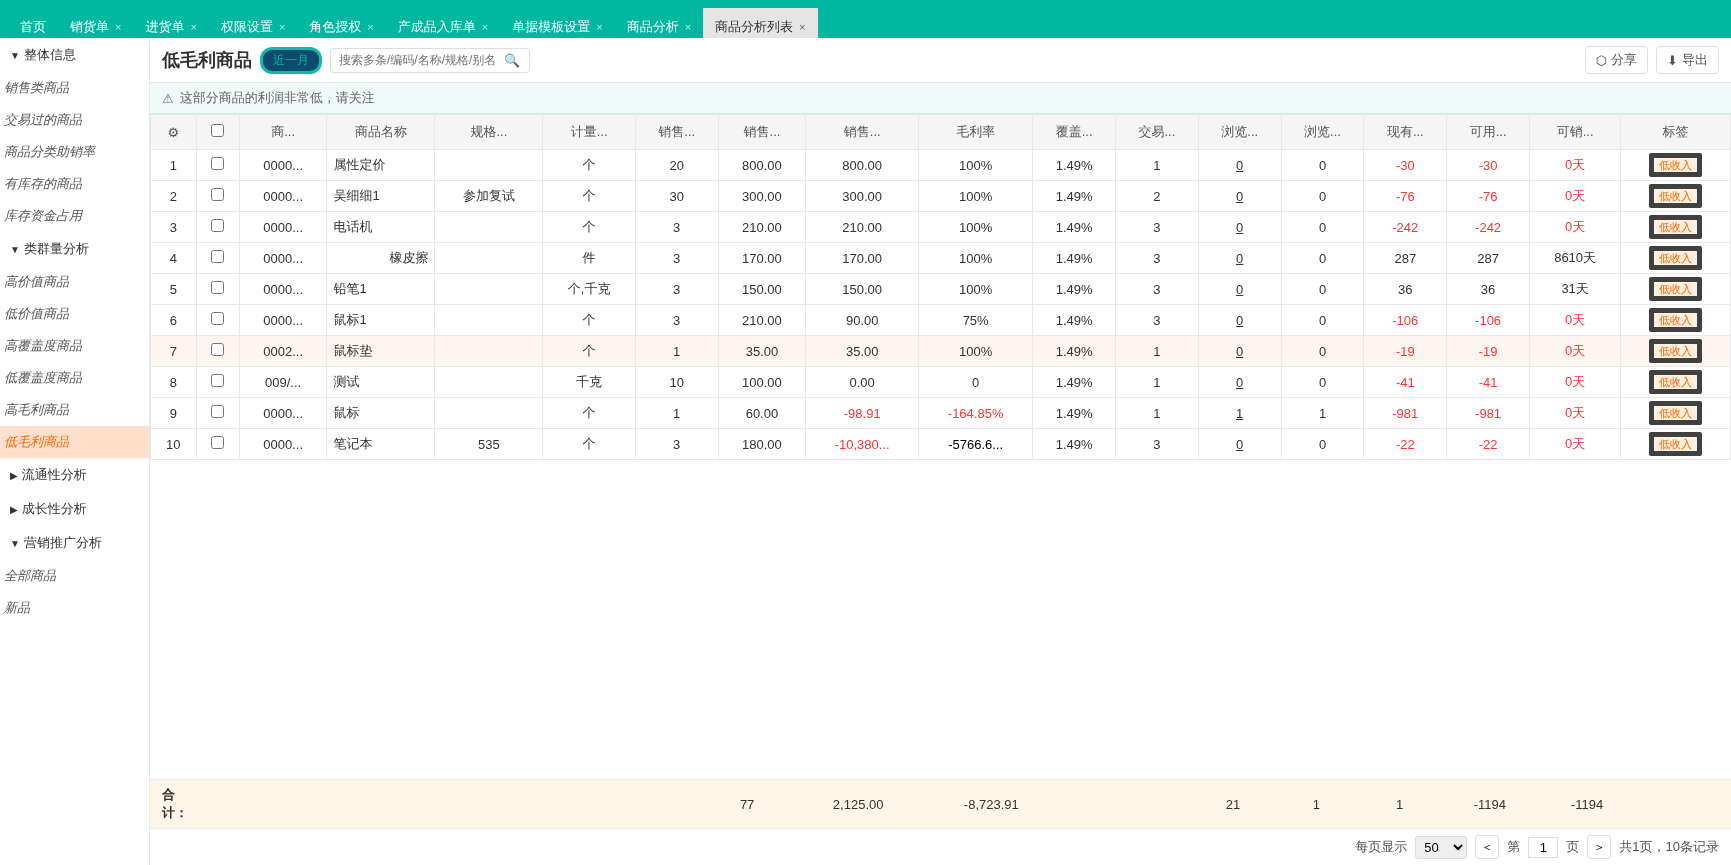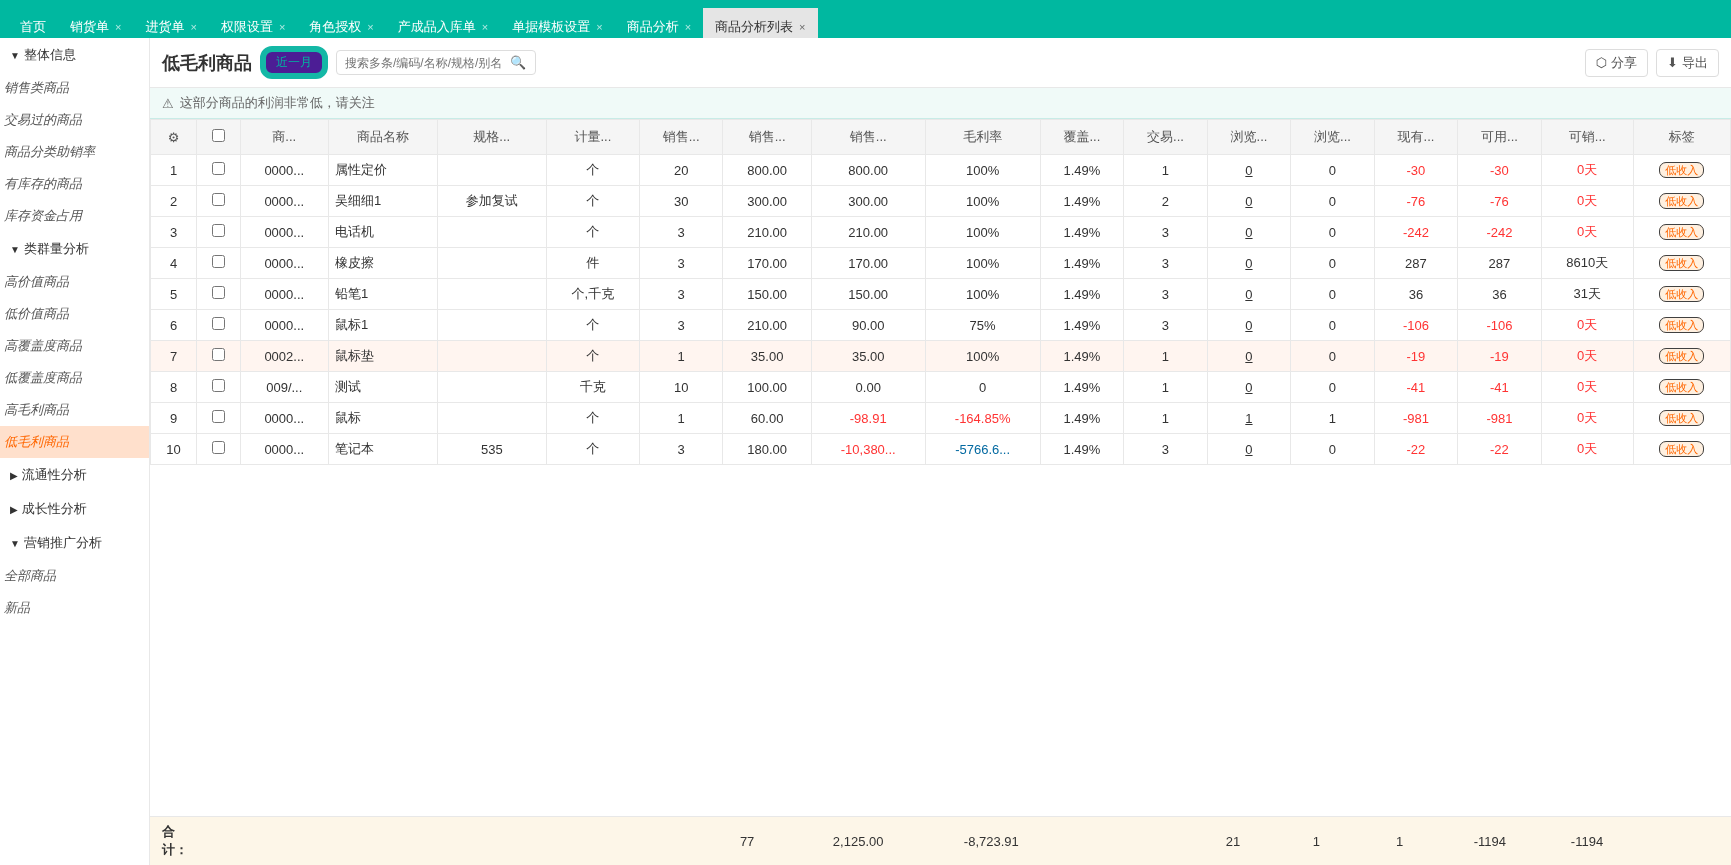--- a/index.html
+++ b/index.html
@@ -64,22 +64,22 @@
     .content-header {
       display: flex;
       align-items: center;
       padding: 8px 12px;
       background: #fff;
       border-bottom: 1px solid #e8e8e8;
       gap: 8px;
     }
     .page-title { font-size: 18px; font-weight: bold; color: #333; }
     .filter-btn {
-      background: #4c1d95;
-      border: 6px solid #14b8a6;
+      background: #0c4a6e;
+      border: 3px solid #14b8a6;
       color: #00b8a0;
       border-radius: 12px;
       padding: 2px 10px;
       cursor: pointer;
       font-size: 12px;
     }
     .search-box {
       border: 1px solid #ddd;
       border-radius: 4px;
       padding: 4px 8px;
@@ -140,22 +140,22 @@
       padding: 6px 6px;
       border: 1px solid #e8e8e8;
       text-align: center;
       color: #333;
       white-space: nowrap;
     }
     tbody tr.highlighted { background: #fff5f0; }
     .tag-badge {
       background: #fff0e0;
       color: #ff6600;
-      border: 1px solid #404040;
-      border-radius: 7px;
+      border: 5px solid #404040;
+      border-radius: 2px;
       padding: 1px 5px;
       font-size: 11px;
     }
     
     
     .footer-total {
       background: #fdf6e8;
       border-top: 1px solid #e8e8e8;
       display: flex;
       align-items: center;
@@ -351,21 +351,21 @@
       <td>0</td>
       <td style="color:#ff3333;">-242</td>
       <td style="color:#ff3333;">-242</td>
       <td style="color:#ff3333;">0天</td>
       <td><span class="tag-badge">低收入</span></td>
     </tr>
               <tr>
       <td>4</td>
       <td><input type="checkbox" style=""></td>
       <td>0000...</td>
-      <td style="text-align:left;">橡皮擦</td>
+      <td style="text-align:right;">橡皮擦</td>
       <td></td>
       <td>件</td>
       <td>3</td>
       <td>170.00</td>
       <td style="">170.00</td>
       <td style="">100%</td>
       <td>1.49%</td>
       <td>3</td>
       <td><span style="text-decoration:underline;cursor:pointer;">0</span></td>
       <td>0</td>
@@ -477,21 +477,21 @@
               <tr>
       <td>10</td>
       <td><input type="checkbox" style=""></td>
       <td>0000...</td>
       <td style="text-align:left;">笔记本</td>
       <td>535</td>
       <td>个</td>
       <td>3</td>
       <td>180.00</td>
       <td style="color:#ff3333;">-10,380...</td>
-      <td style="color:#0369a1;margin-left:9px;">-5766.6...</td>
+      <td style="color:#000000;margin-left:9px;">-5766.6...</td>
       <td>1.49%</td>
       <td>3</td>
       <td><span style="text-decoration:underline;cursor:pointer;">0</span></td>
       <td>0</td>
       <td style="color:#ff3333;">-22</td>
       <td style="color:#ff3333;">-22</td>
       <td style="color:#ff3333;">0天</td>
       <td><span class="tag-badge">低收入</span></td>
     </tr>
             </tbody>
@@ -518,15 +518,29 @@
             <td style="width:60px;border:none;text-align:center;">1</td>
             <td style="width:60px;border:none;text-align:center;">1</td>
             <td style="width:70px;border:none;text-align:center;">-1194</td>
             <td style="width:70px;border:none;text-align:center;">-1194</td>
             <td style="width:60px;border:none;"></td>
           </tr>
         </tbody>
           </table>
       </div>
 
+      <div class="pagination-bar">
+        <span>每页显示</span>
+        <select>
+          <option>50</option>
+          <option>100</option>
+          <option>200</option>
+        </select>
+        <button class="page-btn">＜</button>
+        <span>第</span>
+        <input class="page-num-input" type="text" value="1" style="">
+        <span>页</span>
+        <button class="page-btn">＞</button>
+        <span>共1页，10条记录</span>
+      </div>
     </main>
   </div>
 </div>
 
 </body></html>

